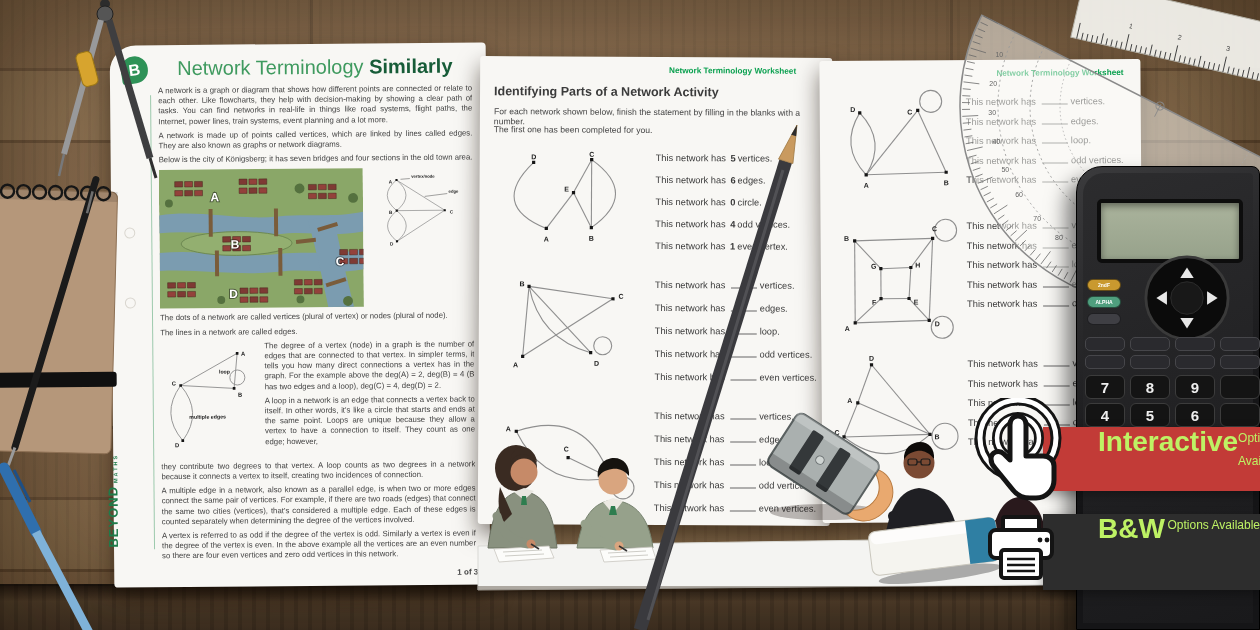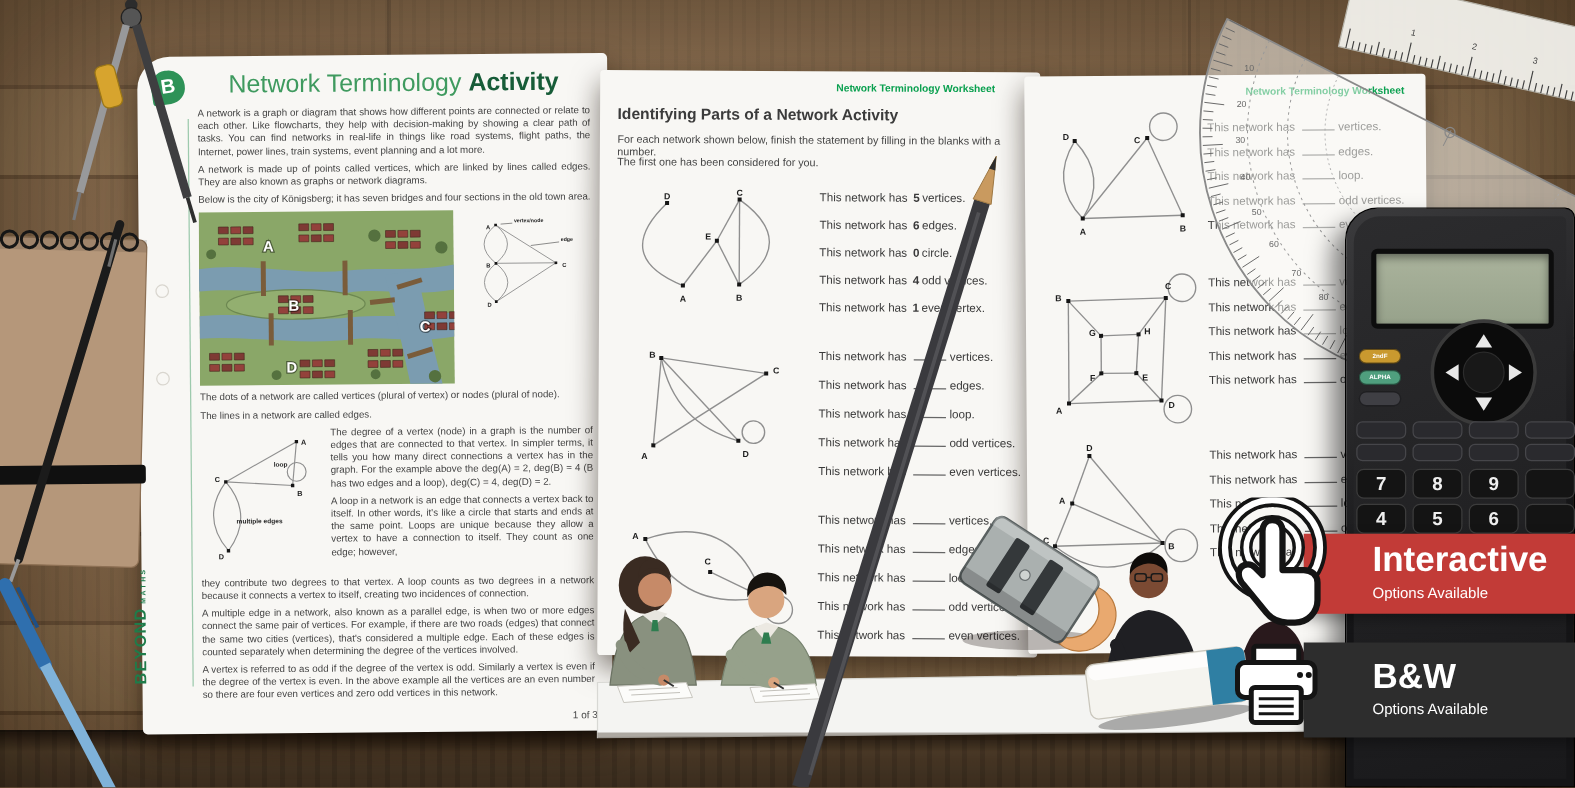--- a/index.html
+++ b/index.html
@@ -36,21 +36,21 @@
   .deg-row{display:flex;gap:8px;margin:4px 0 3px}
   .deg-svg{width:96px;height:117px;flex:none}
   .deg-col{flex:1}
   .p1-rail{position:absolute;left:40px;top:50px;bottom:38px;width:1px;background:rgba(46,146,87,.45)}
   .p1-logo{position:absolute;left:11px;top:11px;width:27px;height:27px;background:#2e9257;color:#fff;
     border-radius:48% 48% 48% 10%;transform:rotate(-8deg);display:flex;align-items:center;justify-content:center;
     font-weight:bold;font-size:16px}
   .p1-brand{position:absolute;left:8px;bottom:40px;transform:rotate(-90deg);transform-origin:left bottom;white-space:nowrap}
   .p1-brand .bn{font-weight:bold;font-size:13px;color:#1e7c4a;letter-spacing:1px}
   .p1-brand .bs{font-size:5.5px;color:#1e7c4a;letter-spacing:2px;margin-left:3px;font-weight:bold}
-  .p1-pagenum{position:absolute;right:12px;bottom:8px;font-size:8px;font-weight:normal;color:#444}
+  .p1-pagenum{position:absolute;right:12px;bottom:8px;font-size:8px;font-weight:bold;color:#444}
   .hole{position:absolute;left:13px;width:11px;height:11px;border-radius:50%;border:1px solid #d9d6cf}
   
   .ws-header{position:absolute;top:9px;font-size:8.2px;font-weight:bold;color:#0aa04f}
   .p2-header{right:36px}.p3-header{right:17px}
   .p2-title{position:absolute;top:28px;left:14px;font-size:12.5px;font-weight:bold;color:#3b3b3b}
   .p2-in1{position:absolute;top:50px;left:14px;right:10px;font-size:8.6px;color:#454545}
   .p2-in2{position:absolute;top:68px;left:14px;font-size:8.6px;color:#454545}
   .rows{position:absolute;left:10px;right:6px}
   .p2-rows{top:86px}.p3-rows{top:26px}
   .net-row{display:flex;align-items:flex-start;margin-bottom:6px}
@@ -79,21 +79,21 @@
   .ovals{position:absolute;left:10px;top:112px}
   .oval{width:34px;height:12px;border-radius:7px;margin-bottom:5px;display:flex;align-items:center;justify-content:center;
     font-size:5px;font-weight:bold;color:#fff;border:1px solid rgba(0,0,0,.5)}
   .oval-amber{background:#c9992f}.oval-green{background:#4f9f7e}.oval-gray{background:#3f3f44}
   .dpad{position:absolute;left:35px;top:87px;width:88px;height:88px;left:66px}
   .krow{position:absolute;left:8px;display:flex;gap:5px}
   .fkey{width:40px;height:14px;background:#2a2a2e;border:1px solid #46464a;border-radius:5px}
   .dkey{width:40px;height:24px;background:#141414;color:#efefef;font-weight:bold;font-size:15px;border:1px solid #3c3c3c;
     border-radius:6px;display:flex;align-items:center;justify-content:center;font-family:"Liberation Sans",sans-serif}
   
-  .badge{color:#ffffff;padding-left:55px;display:flex;flex-direction:column;justify-content:center;box-shadow:0 4px 10px rgba(0,0,0,.35)}
+  .badge{color:#bef264;padding-left:55px;display:flex;flex-direction:row;justify-content:space-between;box-shadow:0 4px 10px rgba(0,0,0,.35)}
   .badge-red{left:1043px;top:427px;width:217px;height:64px;background:#c23b37}
   .badge-dark{left:1043px;top:514px;width:217px;height:76px;background:#2d2d2d}
   .badge-title{font-size:28px;font-weight:bold;line-height:30px}
   .badge-sub{font-size:12px;line-height:23px}
 </style>
 </head>
 <body>
 
 <div class="abs wood"></div>
 <div class="abs wood-edge"></div>
@@ -101,21 +101,21 @@
 
 <div class="sheet page1 p1">
   <div class="p1-logo">B</div>
   <div class="p1-rail"></div>
   <div class="hole" style="top:182px"></div>
   <div class="hole" style="top:252px"></div>
   <div class="p1-brand">
     <span class="bn">BEYOND</span><span class="bs">MATHS</span>
   </div>
   <div class="p1-inner">
-    <div class="p1-title"><span>Network Terminology</span> <b>Activity</b></div>
+    <div class="p1-title"><span>Network Terminology</span> <b>Similarly</b></div>
     <p>A network is a graph or diagram that shows how different points are connected or relate to each other. Like flowcharts, they help with decision-making by showing a clear path of tasks. You can find networks in real-life in things like road systems, flight paths, the Internet, power lines, train systems, event planning and a lot more.</p>
     <p>A network is made up of points called vertices, which are linked by lines called edges. They are also known as graphs or network diagrams.</p>
     <p>Below is the city of Königsberg; it has seven bridges and four sections in the old town area.</p>
     <div class="map-row">
       <svg class="map-svg" viewBox="0 0 206 140">
         <rect x="0" y="0" width="206" height="140" fill="#8aa768"></rect>
         <path d="M0,46 C40,40 80,52 120,48 C150,45 175,50 206,44 L206,64 C170,70 150,62 120,66 C80,70 40,60 0,64 Z" fill="#7b9cb0"></path>
         <path d="M0,84 C40,80 80,90 120,86 C150,83 175,88 206,82 L206,102 C170,108 150,100 120,104 C80,108 40,100 0,102 Z" fill="#7b9cb0"></path>
         <path d="M150,52 C158,80 164,110 170,140 L196,140 C188,108 182,78 176,48 Z" fill="#7b9cb0"></path>
         <ellipse cx="78" cy="75" rx="56" ry="12" fill="#93af70" stroke="#6d8852" stroke-width="1"></ellipse>
@@ -245,21 +245,21 @@
     <p>A multiple edge in a network, also known as a parallel edge, is when two or more edges connect the same pair of vertices. For example, if there are two roads (edges) that connect the same two cities (vertices), that's considered a multiple edge. Each of these edges is counted separately when determining the degree of the vertices involved.</p>
     <p>A vertex is referred to as odd if the degree of the vertex is odd. Similarly a vertex is even if the degree of the vertex is even. In the above example all the vertices are an even number so there are four even vertices and zero odd vertices in this network.</p>
   </div>
   <div class="p1-pagenum">1 of 3</div>
 </div>
 
 <div class="sheet page2">
   <div class="ws-header p2-header">Network Terminology Worksheet</div>
   <div class="p2-title">Identifying Parts of a Network Activity</div>
   <div class="p2-in1">For each network shown below, finish the statement by filling in the blanks with a number.</div>
-  <div class="p2-in2">The first one has been considered for you.</div>
+  <div class="p2-in2">The first one has been completed for you.</div>
   <div class="rows p2-rows">
     <div class="net-row">
       <svg class="net-svg2" viewBox="0 0 158 112">
           <path d="M44,20 Q-0.519710198405491,63.049336857261686 57,86" class="edge"></path>
           <line x1="57" y1="86" x2="84" y2="50" class="edge"></line>
           <line x1="84" y1="50" x2="102" y2="17" class="edge"></line>
           <line x1="84" y1="50" x2="102" y2="85" class="edge"></line>
           <line x1="102" y1="17" x2="102" y2="85" class="edge"></line>
           <path d="M102,17 Q150,51 102,85" class="edge"></path>
           <rect x="42.4" y="18.4" width="3.2" height="3.2" class="node"></rect>

